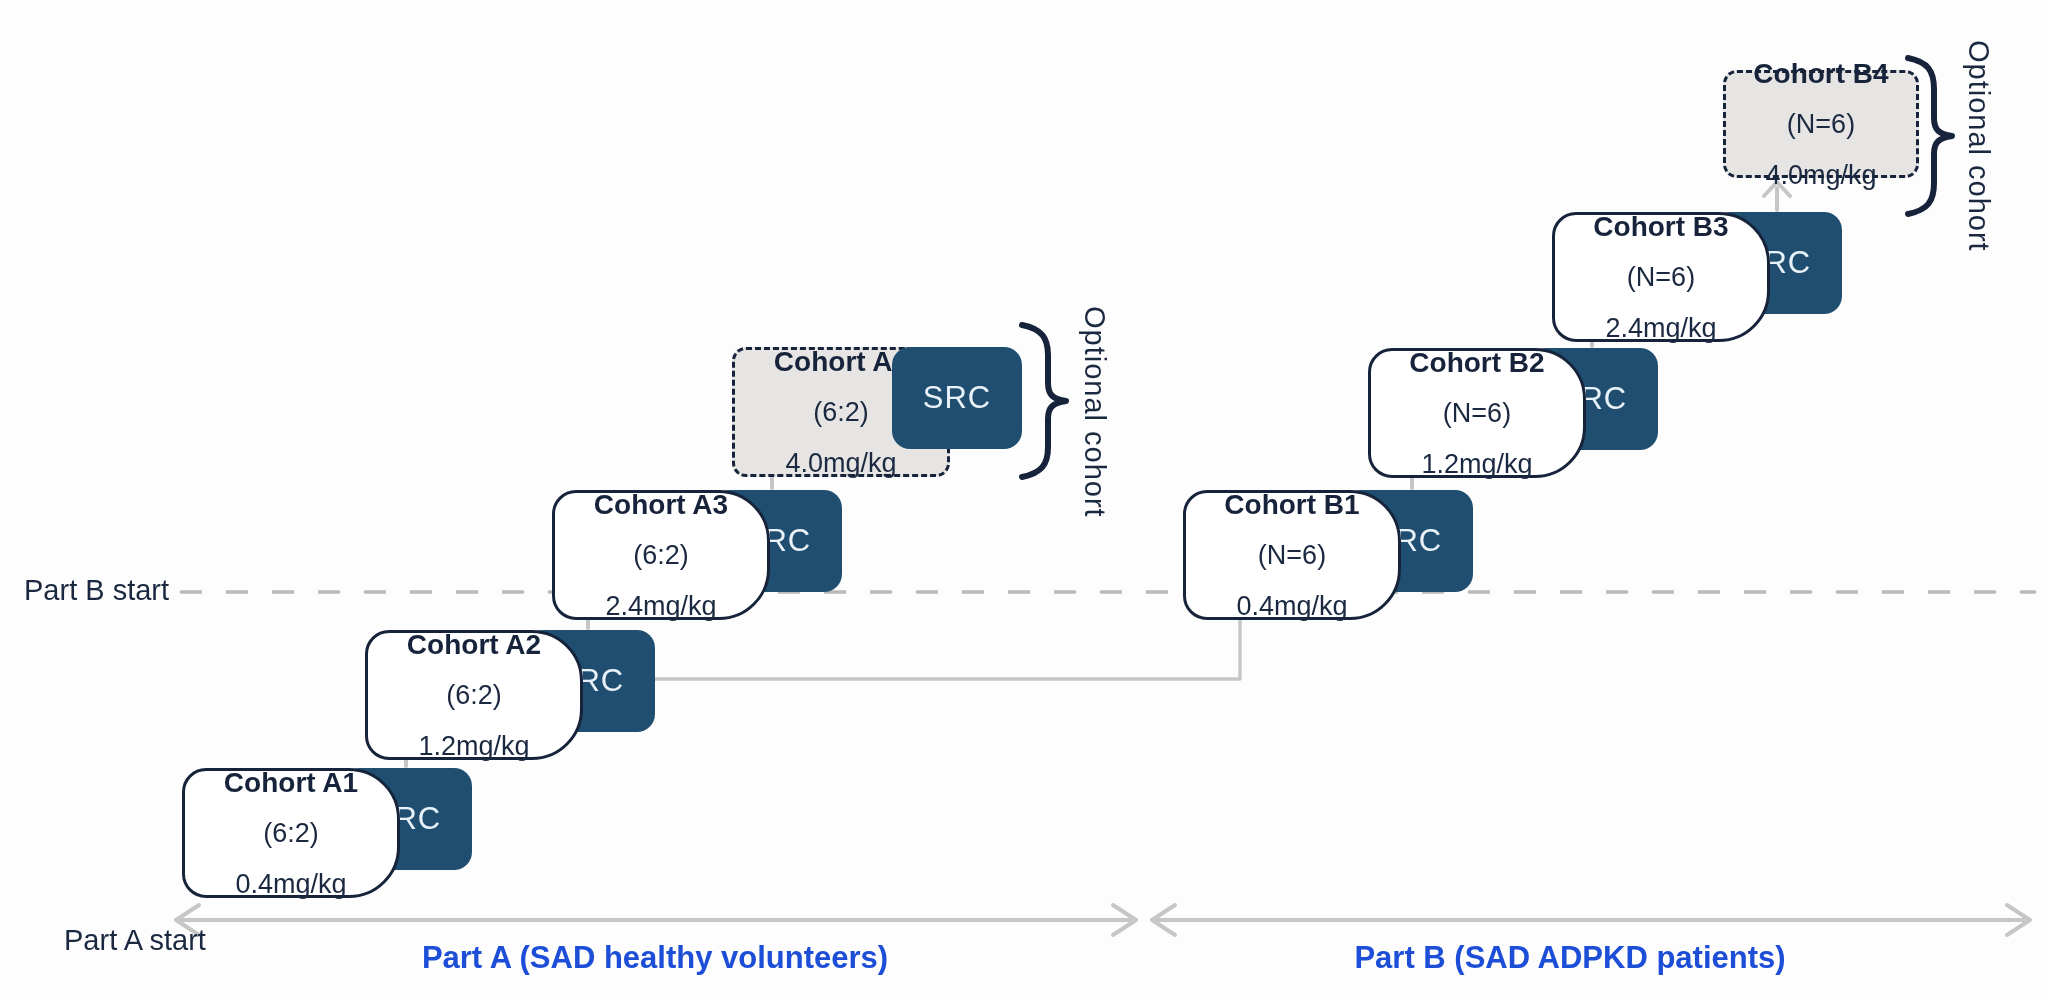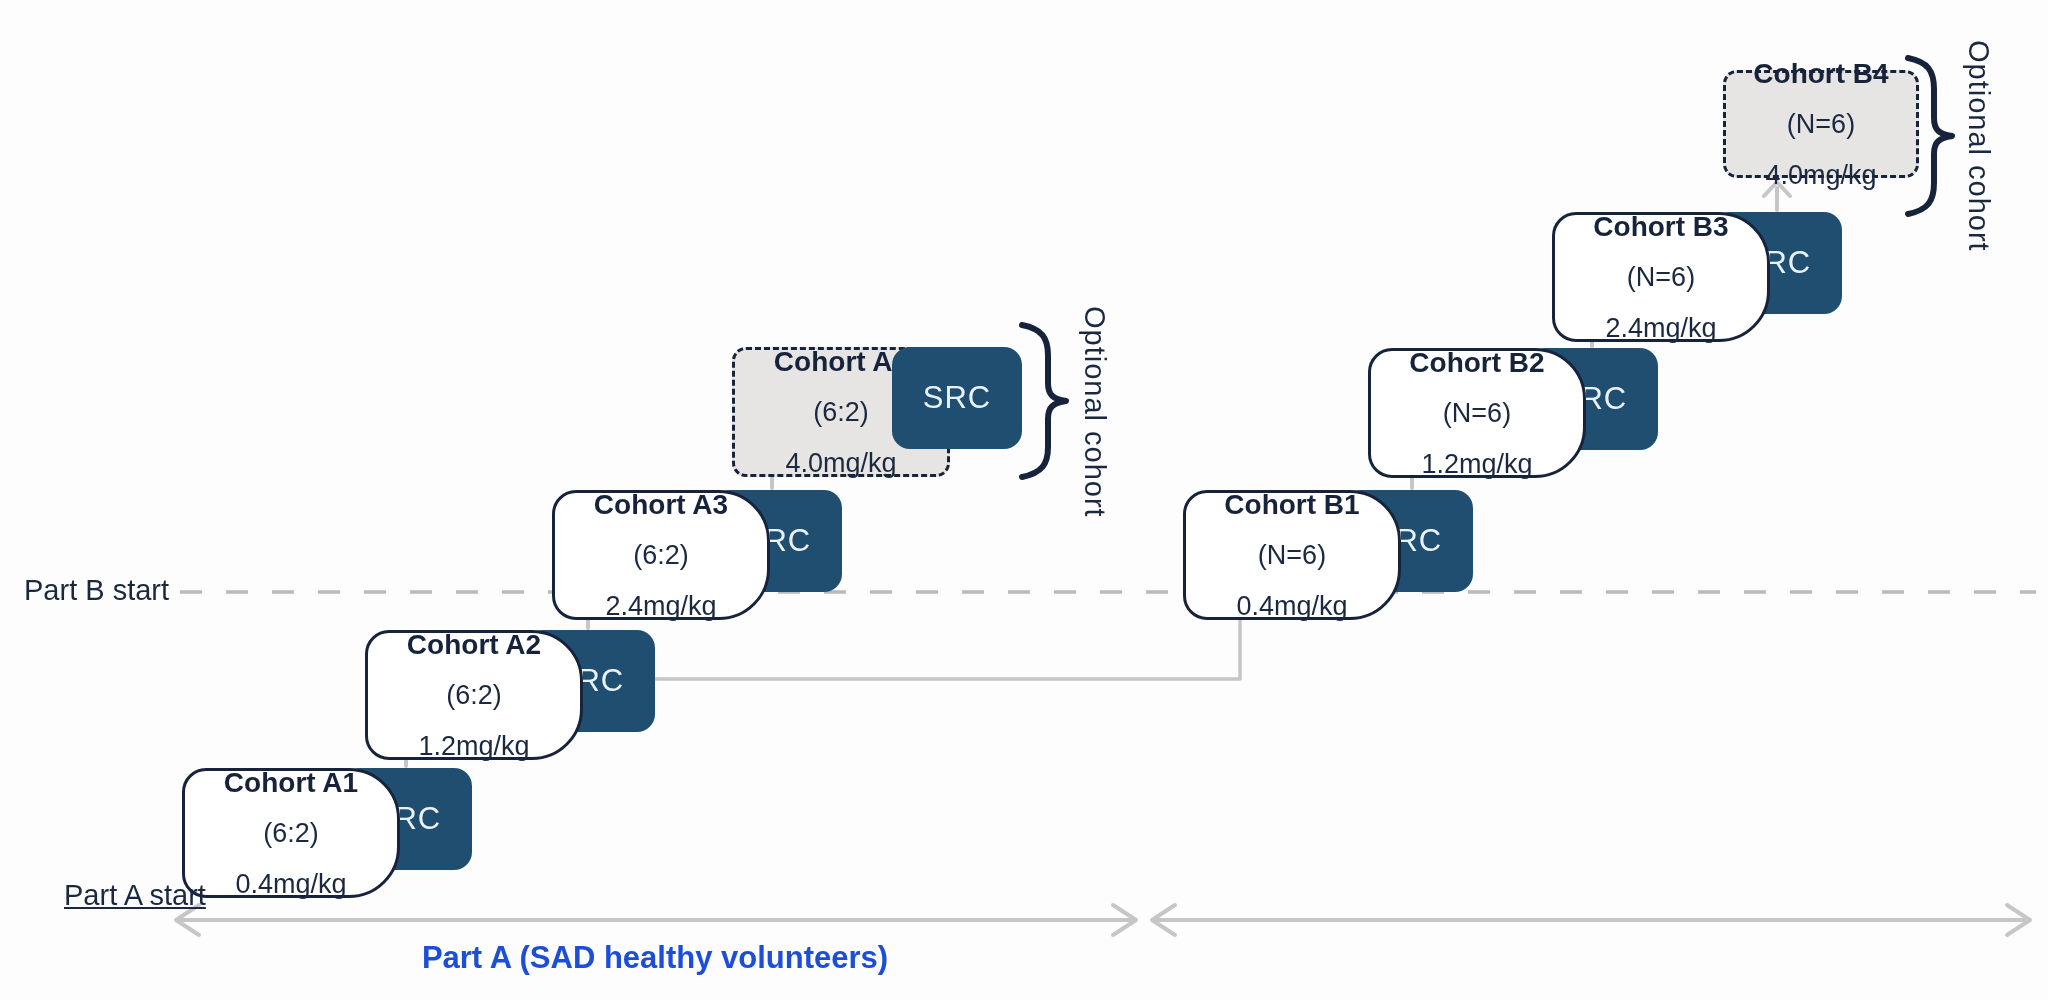--- a/index.html
+++ b/index.html
@@ -151,20 +151,21 @@
 
   <div class="cohort optional no-src" style="left:1723px;top:70px;">
     <div class="card">
       <div class="t">Cohort B4</div>
       <div class="s">(N=6)</div>
       <div class="d">4.0mg/kg</div>
     </div>
   </div>
 
   <div class="side-label" style="left:24px;top:574px;">Part B start</div>
-  <div class="side-label" style="left:64px;top:879px;text-decoration:underline;">Part A start</div>
+  <div class="side-label" style="left:64px;top:924px;">Part A start</div>
 
   <div class="optional-label" style="left:1078px;top:306px;">Optional cohort</div>
   <div class="optional-label" style="left:1962px;top:40px;">Optional cohort</div>
 
   <div class="phase-label" style="left:255px;top:940px;">Part A (SAD healthy volunteers)</div>
+  <div class="phase-label" style="left:1170px;top:940px;">Part B (SAD ADPKD patients)</div>
 
 </div>
 
 </body></html>

